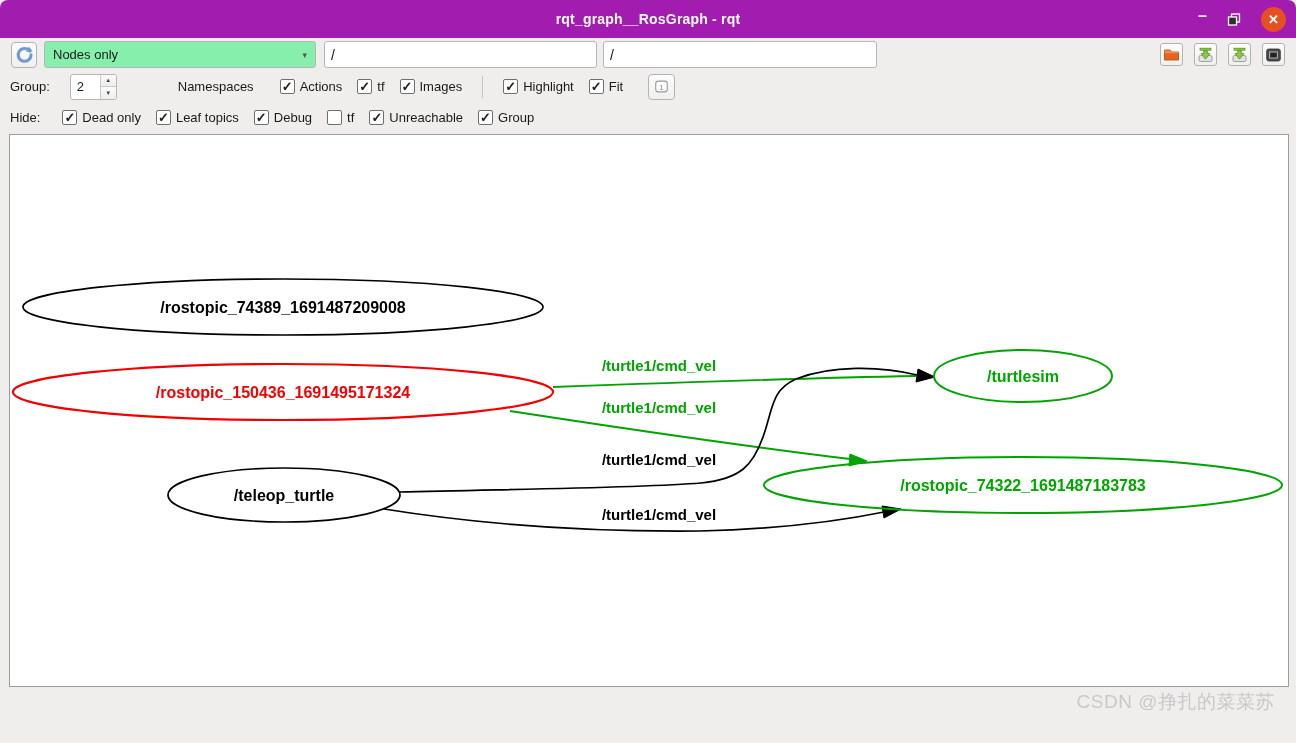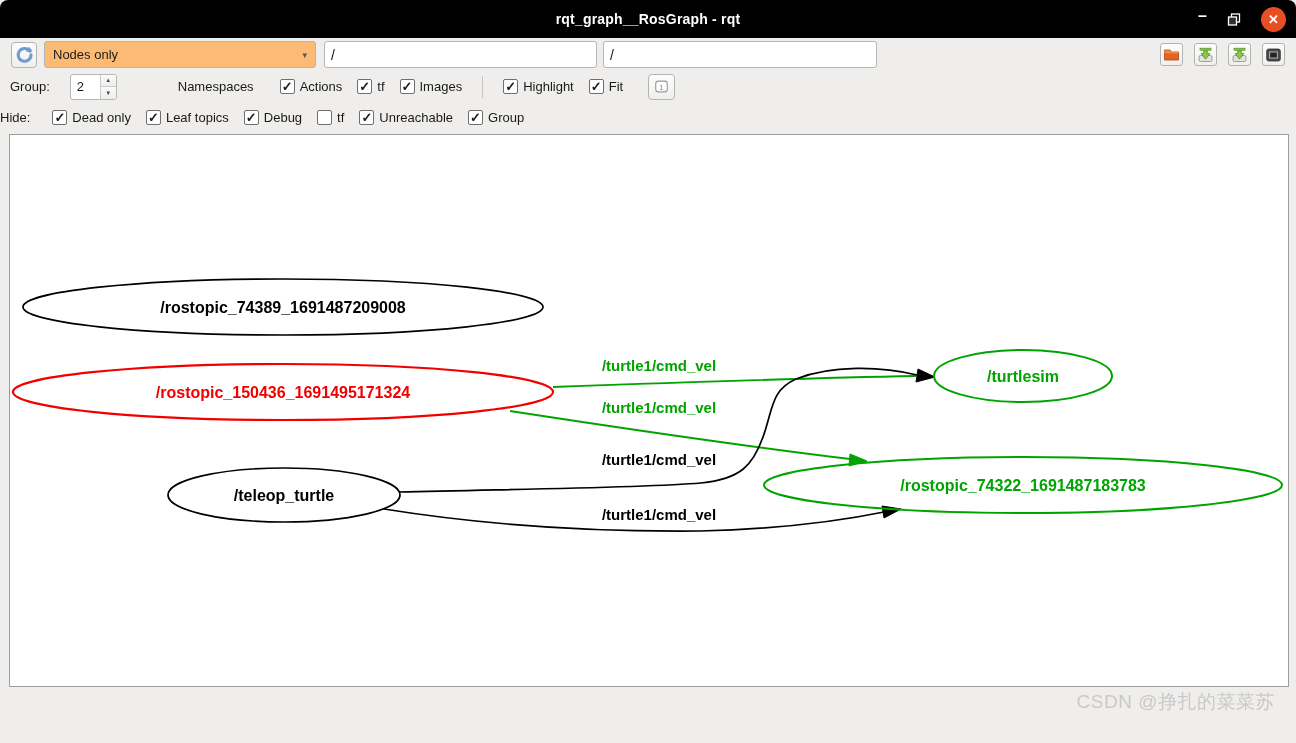--- a/index.html
+++ b/index.html
@@ -6,21 +6,21 @@
   body{
     width:1296px;height:743px;overflow:hidden;
     background:#efeeec;
     font-family:"Liberation Sans", sans-serif;
     -webkit-font-smoothing:antialiased;
   }
   .window{width:1296px;height:743px;position:relative;}
 
   
   .titlebar{
-    height:38px;background:#000000;position:relative;
+    height:38px;background:#a21caf;position:relative;
     border-radius:8px 8px 0 0;
   }
   .titlebar .title{
     position:absolute;left:0;right:0;top:0;height:38px;
     display:flex;align-items:center;justify-content:center;
     color:#fff;font-size:14px;font-weight:700;letter-spacing:.2px;
   }
   .win-controls{
     position:absolute;right:10px;top:0;height:38px;
     display:flex;align-items:center;gap:20px;
@@ -60,40 +60,40 @@
   
   .toolbar{
     height:33px;display:flex;align-items:center;padding-left:11px;padding-right:11px;
   }
   .tb-btn{
     width:26px;height:26px;border:1px solid #b3b3b1;border-radius:4px;
     background:linear-gradient(#fdfdfd,#efefed);
     display:flex;align-items:center;justify-content:center;box-sizing:border-box;
   }
   .combo{
-    margin-left:7px;width:272px;height:27px;background:#fdba74;
+    margin-left:7px;width:272px;height:27px;background:#86efac;
     border:1px solid #b6b6b4;border-radius:3px;box-sizing:border-box;
     display:flex;align-items:center;padding:8px 8px;font-size:13px;color:#1c1c1c;
   }
   .combo .combo-text{flex:1;}
   .combo-arrow{font-size:9px;color:#555;}
   .tb-input{
     height:27px;background:#fff;border:1px solid #b6b6b4;border-radius:3px;
     box-sizing:border-box;font-size:14px;color:#111;padding:0 6px;
     font-family:"Liberation Sans", sans-serif;outline:none;
   }
   .tb-input.first{margin-left:8px;width:273px;}
   .tb-input.second{margin-left:6px;width:274px;}
   .tb-right{margin-left:auto;display:flex;gap:11px;}
   .tb-btn.small{width:23px;height:23px;border-radius:3px;}
 
   
   .row{display:flex;align-items:center;font-size:13px;color:#1a1a1a;gap:14px;}
   .options-row{height:31px;padding-left:10px;}
-  .hide-row{height:30px;}
+  .hide-row{height:30px;padding-left:10px;}
   .spinbox{
     margin-left:6px;width:47px;height:26px;background:#fff;border:1px solid #b6b6b4;
     border-radius:3px;box-sizing:border-box;display:flex;align-items:stretch;overflow:hidden;
   }
   .spin-val{flex:1;display:flex;align-items:center;padding-left:6px;font-size:13px;}
   .spin-btns{width:15px;display:flex;flex-direction:column;border-left:1px solid #c9c9c7;}
   .spin-btns span{
     flex:1;display:flex;align-items:center;justify-content:center;
     font-size:6px;color:#444;background:linear-gradient(#fbfbfb,#ededeb);
   }

